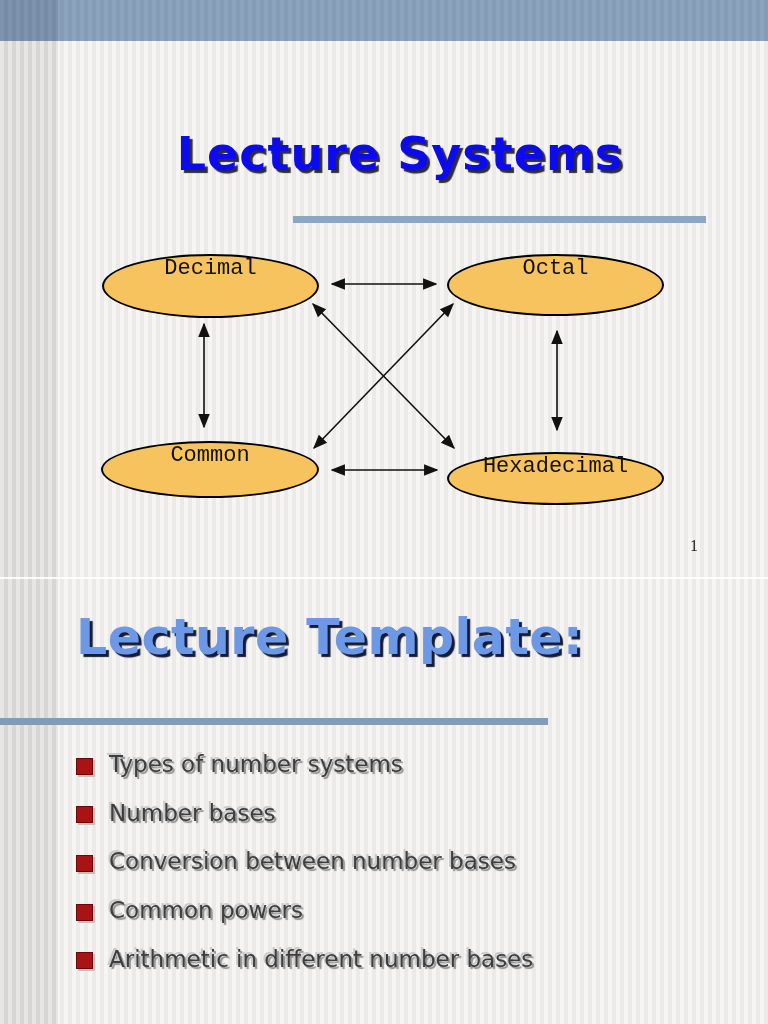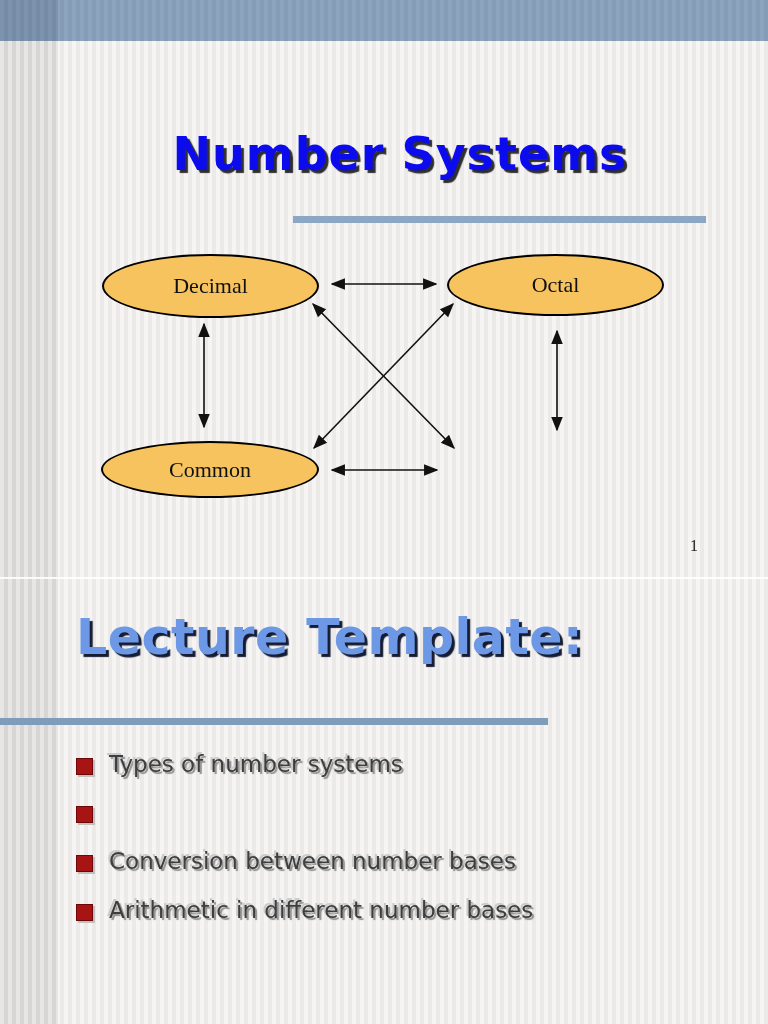--- a/index.html
+++ b/index.html
@@ -27,22 +27,22 @@
   .slide1-title{
     position:absolute;left:80px;top:127px;width:640px;text-align:center;
     font-size:46px;font-weight:bold;color:#0b0bee;letter-spacing:1px;
     text-shadow:3px 3px 1px rgba(25,25,25,0.9);
   }
   .underline1{
     position:absolute;left:293px;top:216px;width:413px;height:7px;background:#8ba7c3;
   }
   .node{
     position:absolute;border:2px solid #000;border-radius:50%;background:#f7c35e;
-    display:flex;align-items:center;justify-content:center;
-    font-family:Liberation Serif, serif;font-size:22px;color:#111;
+    display:flex;justify-content:center;
+    font-family:Liberation Mono, monospace;font-size:22px;color:#111;
   }
   .node-decimal{left:102px;top:254px;width:213px;height:60px;}
   .node-octal{left:447px;top:254px;width:213px;height:58px;}
   .node-binary{left:101px;top:441px;width:214px;height:53px;}
   .node-hexadecimal{left:447px;top:452px;width:213px;height:49px;}
   .arrows{position:absolute;left:0;top:0;width:768px;height:560px;pointer-events:none;}
   .page-num{
     position:absolute;left:690px;top:537px;
     font-family:"Liberation Serif",serif;font-size:16px;color:#1d1d1d;
   }
@@ -68,21 +68,21 @@
 </style>
 </head>
 <body>
 
 <div class="page">
   <div class="left-band"></div>
   <div class="header-bar">
     <div class="header-bar-left"></div>
   </div>
 
-  <div class="slide1-title">Number Systems</div>
+  <div class="slide1-title">Lecture Systems</div>
   <div class="underline1"></div>
 
   <svg class="arrows" viewBox="0 0 768 560">
     <defs>
       <marker id="ah" viewBox="0 0 10 10" refX="9" refY="5" markerWidth="9" markerHeight="9" orient="auto-start-reverse">
         <path d="M0,1 L10,5 L0,9 z" fill="#111"></path>
       </marker>
     </defs>
     <line x1="332" y1="284" x2="436" y2="284" stroke="#111" stroke-width="1.6" marker-start="url(#ah)" marker-end="url(#ah)"></line>
     <line x1="332" y1="470" x2="437" y2="470" stroke="#111" stroke-width="1.6" marker-start="url(#ah)" marker-end="url(#ah)"></line>
@@ -94,38 +94,46 @@
 
   <div class="node node-decimal">
     <span>Decimal</span>
   </div>
   <div class="node node-octal">
     <span>Octal</span>
   </div>
   <div class="node node-binary">
     <span>Common</span>
   </div>
+  <div class="node node-hexadecimal">
+    <span>Hexadecimal</span>
+  </div>
 
   <div class="page-num">1</div>
 
   <div class="slide-sep"></div>
 
   <div class="slide2-title">Lecture Template:</div>
   <div class="underline2"></div>
 
   <ul class="bullets">
     <li>
       <span class="bullet-sq"></span>
       <span class="bullet-txt">Types of number systems</span>
     </li>
     <li>
       <span class="bullet-sq"></span>
+      <span class="bullet-txt">Number bases</span>
     </li>
     <li>
       <span class="bullet-sq"></span>
       <span class="bullet-txt">Conversion between number bases</span>
+    </li>
+    <li>
+      <span class="bullet-sq"></span>
+      <span class="bullet-txt">Common powers</span>
     </li>
     <li>
       <span class="bullet-sq"></span>
       <span class="bullet-txt">Arithmetic in different number bases</span>
     </li>
   </ul>
 </div>
 
 </body></html>

